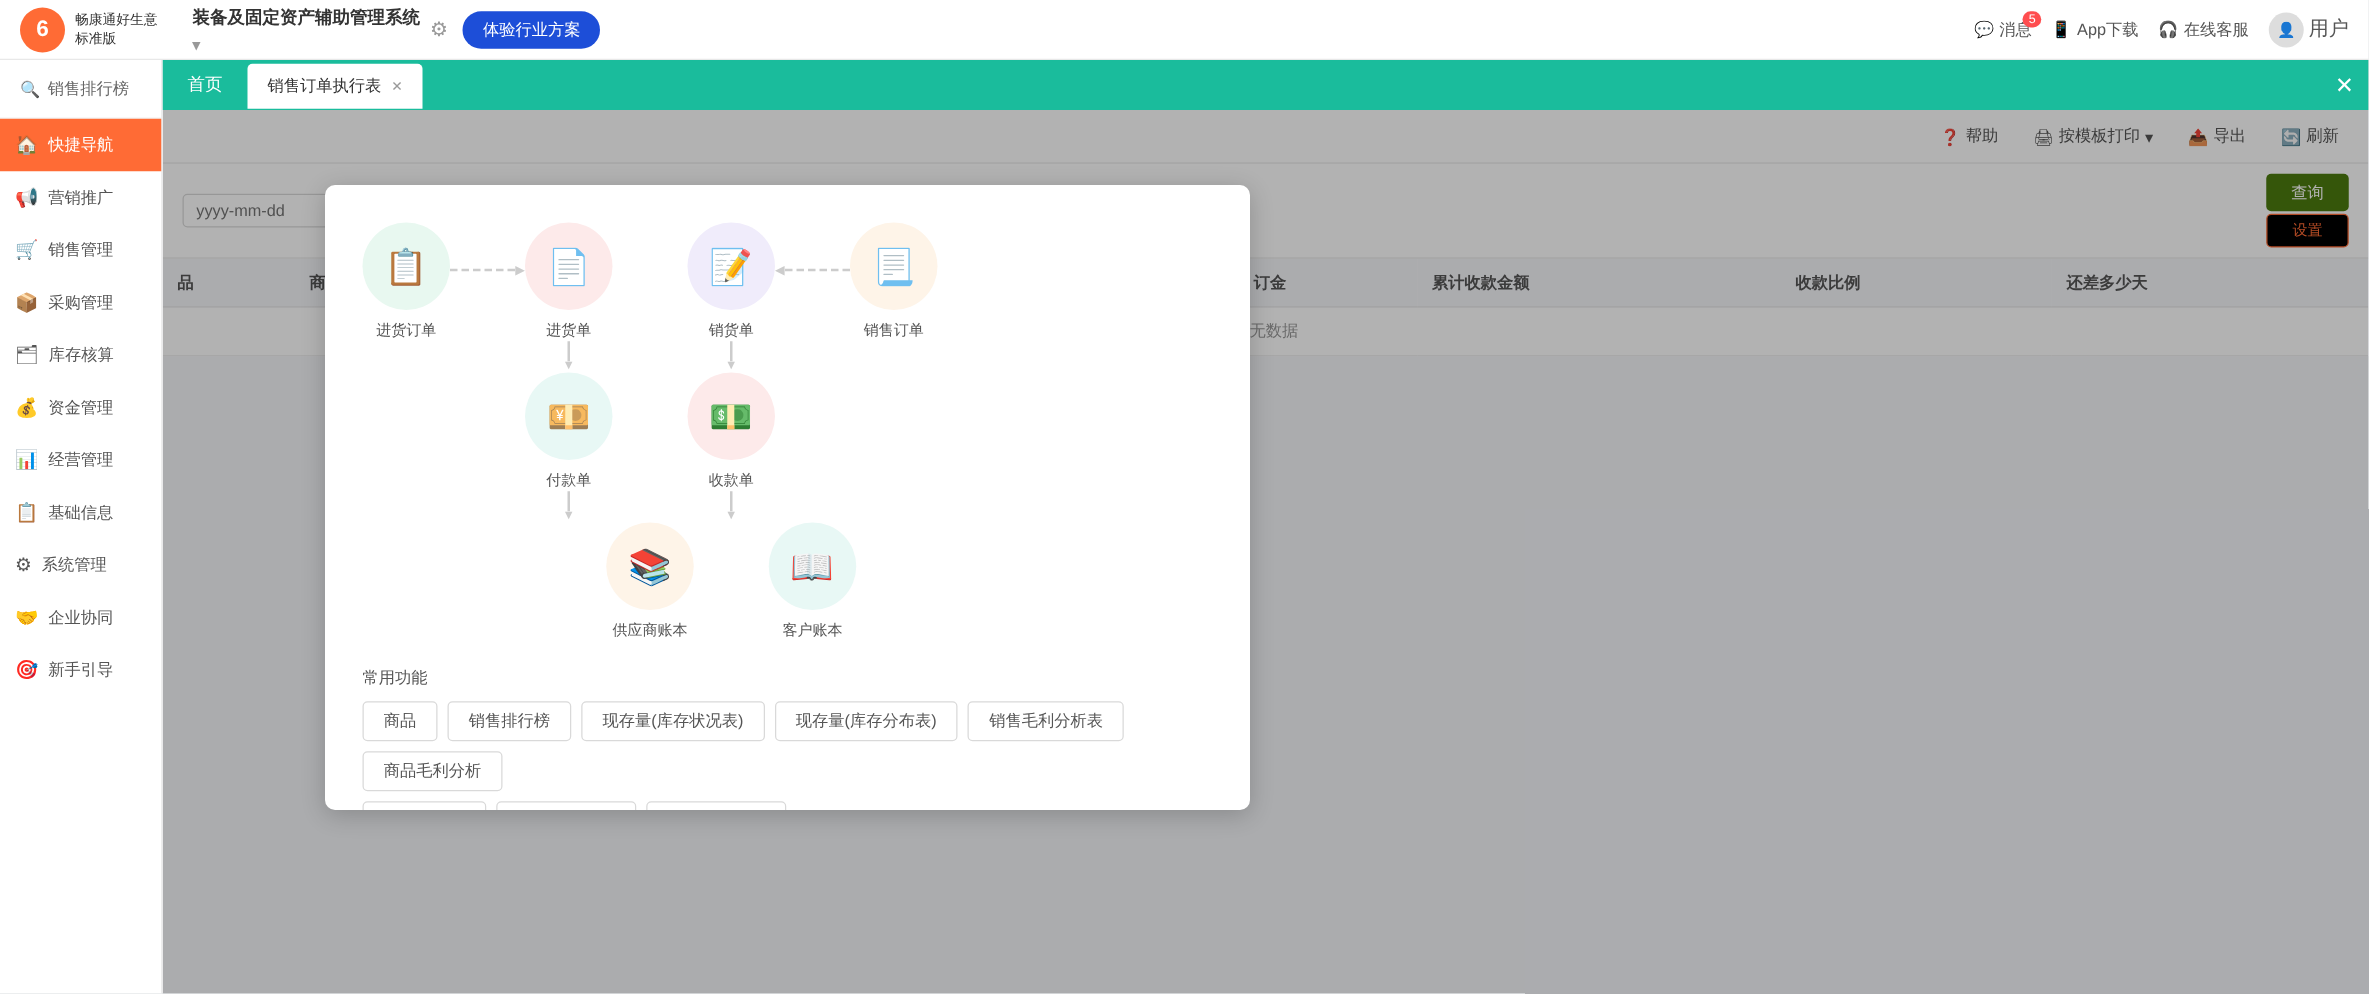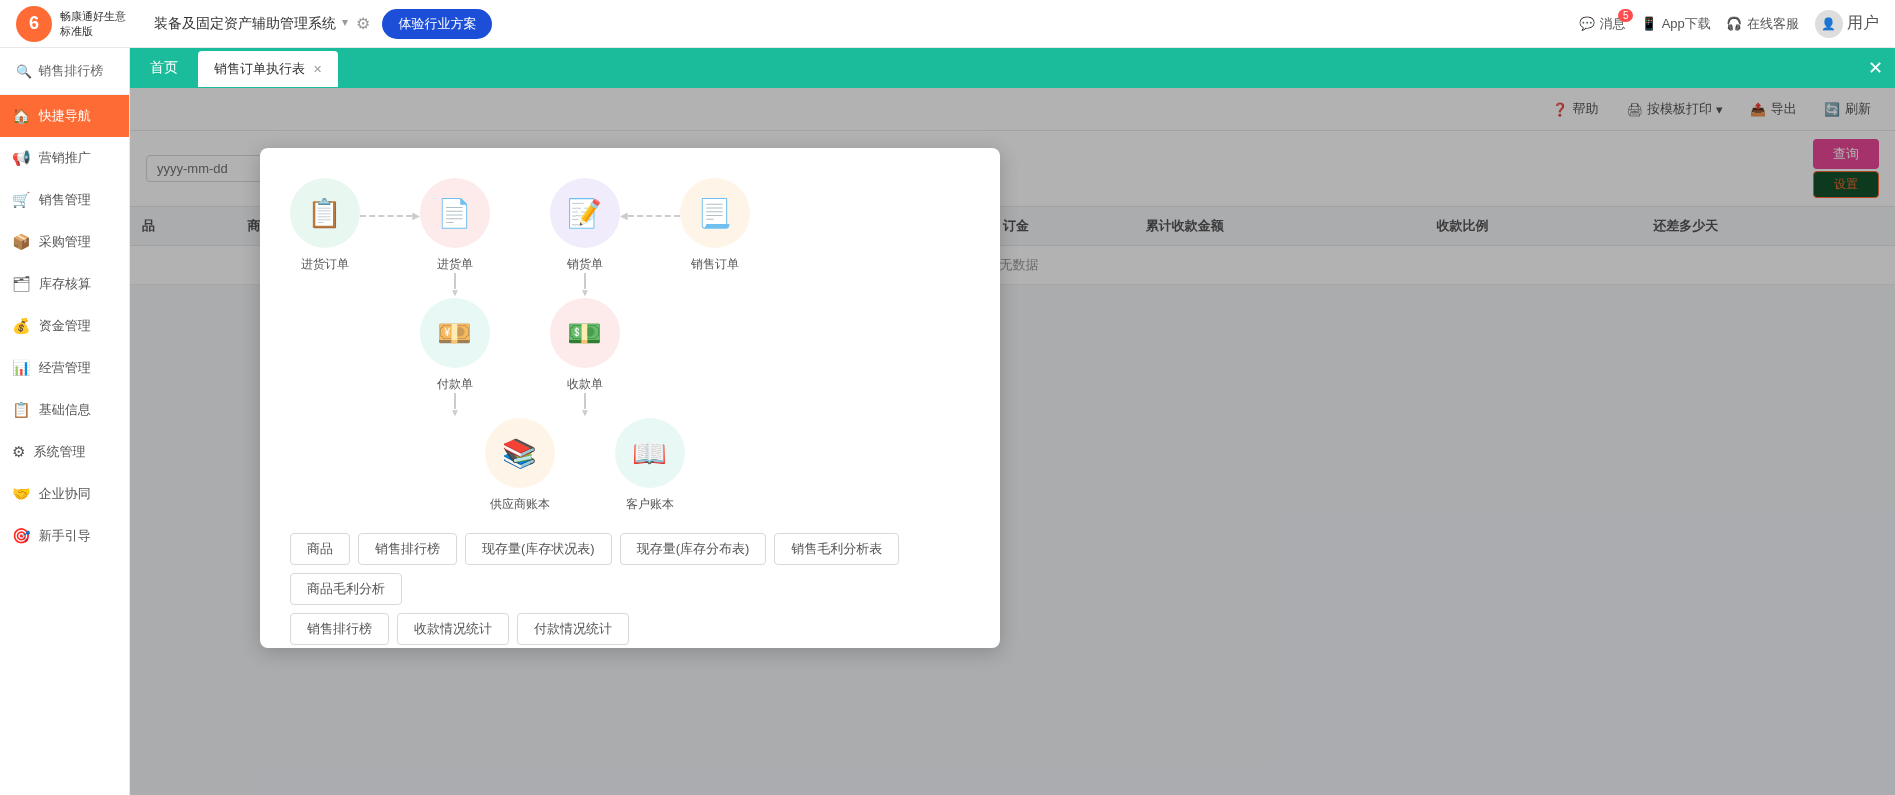--- a/index.html
+++ b/index.html
@@ -11,21 +11,21 @@
     .main-area { display: flex; flex: 1; overflow: hidden; }
     .sidebar { width: 130px; background: #fff; display: flex; flex-direction: column; border-right: 1px solid #e8e8e8; flex-shrink: 0; }
     .content-area { flex: 1; display: flex; flex-direction: column; overflow: hidden; }
     .tab-bar { background: #1abc9c; display: flex; align-items: center; height: 40px; padding: 0 0; flex-shrink: 0; }
     .page-body { flex: 1; background: #f5f6fa; position: relative; overflow: hidden; }
 
     
     .logo-area { display: flex; align-items: center; gap: 8px; min-width: 130px; }
     .logo-icon { width: 36px; height: 36px; background: #ff6b35; border-radius: 50%; display: flex; align-items: center; justify-content: center; color: #fff; font-size: 18px; font-weight: bold; }
     .logo-text { font-size: 11px; color: #333; line-height: 1.3; }
-    .system-title { display: flex; align-items: flex-start; gap: 6px; margin-left: 8px; font-size: 14px; color: #333; font-weight: 400; }
+    .system-title { display: flex; align-items: flex-start; gap: 6px; margin-left: 8px; font-size: 14px; color: #333; font-weight: 700; flex-direction: column; }
     .system-title .arrow-icon { color: #999; font-size: 12px; }
     .gear-icon { color: #999; font-size: 16px; margin-left: 8px; cursor: pointer; }
     .experience-btn { background: #1d4ed8; color: #fff; border: none; border-radius: 16px; padding: 6px 16px; font-size: 13px; cursor: pointer; margin-left: 12px; font-family: Liberation Serif, serif; }
     .top-bar-right { display: flex; align-items: center; gap: 16px; margin-left: auto; }
     .top-bar-item { display: flex; align-items: center; gap: 4px; color: #555; font-size: 13px; cursor: pointer; position: relative; }
     .badge { background: #ff4d4f; color: #fff; border-radius: 8px; font-size: 10px; padding: 1px 5px; position: absolute; top: -6px; right: -8px; }
     .avatar { width: 28px; height: 28px; border-radius: 50%; background: #ddd; display: flex; align-items: center; justify-content: center; font-size: 12px; color: #666; }
 
     
     .sidebar-header { padding: 10px 8px; border-bottom: 1px solid #f0f0f0; }
@@ -36,22 +36,22 @@
 
     
     .tab-home { background: transparent; color: #fff; padding: 0 20px; height: 40px; display: flex; align-items: center; font-size: 14px; cursor: pointer; }
     .tab-item { background: #fff; color: #333; padding: 0 16px; height: 36px; margin-top: 2px; display: flex; align-items: center; font-size: 13px; cursor: pointer; border-radius: 4px 4px 0 0; gap: 8px; }
     .tab-close { color: #999; font-size: 11px; cursor: pointer; }
     .tab-close-all { margin-left: auto; margin-right: 12px; color: #fff; font-size: 18px; cursor: pointer; }
 
     
     .content-toolbar { background: #fff; padding: 8px 16px; display: flex; align-items: center; gap: 12px; border-bottom: 1px solid #e8e8e8; flex-shrink: 0; }
     .toolbar-btn { display: flex; align-items: center; gap: 4px; color: #555; font-size: 13px; cursor: pointer; padding: 4px 8px; }
-    .query-btn { background: #ec4899; color: #fff; border: none; border-radius: 4px; padding: 6px 20px; font-size: 13px; cursor: pointer; text-align: right; }
-    .set-btn { background: #14532d; color: #ff6b35; border: 1px solid #ff6b35; border-radius: 4px; padding: 4px 12px; font-size: 12px; cursor: pointer; }
+    .query-btn { background: #4d7c0f; color: #fff; border: none; border-radius: 4px; padding: 6px 20px; font-size: 13px; cursor: pointer; text-align: right; }
+    .set-btn { background: #000000; color: #ff6b35; border: 1px solid #ff6b35; border-radius: 4px; padding: 4px 12px; font-size: 12px; cursor: pointer; }
     .date-input { border: 1px solid #d9d9d9; border-radius: 4px; padding: 5px 10px; font-size: 13px; color: #bbb; width: 130px; }
     .status-select { border: 1px solid #d9d9d9; border-radius: 4px; padding: 5px 10px; font-size: 13px; color: #333; width: 150px; }
     .more-conditions { color: #1abc9c; font-size: 13px; cursor: pointer; }
 
     
     .table-area { flex: 1; overflow: auto; background: #fff; }
     .data-table { width: 100%; border-collapse: collapse; }
     .data-table th { background: #f5f6fa; padding: 10px 12px; text-align: left; font-size: 13px; color: #555; border-bottom: 1px solid #e8e8e8; white-space: nowrap; }
     .data-table td { padding: 10px 12px; border-bottom: 1px solid #f0f0f0; font-size: 13px; }
     .no-data { text-align: center; padding: 40px; color: #999; font-size: 14px; }
@@ -373,20 +373,21 @@
                       <div class="flow-circle teal">
                         <span style="font-size:28px">📖</span>
                       </div>
                       <span class="flow-label">客户账本</span>
                     </div>
                   </div>
                 </div>
               </div>
 
               <div class="common-functions">
+                <div class="common-title">常用功能</div>
                 <div class="function-row">
                   <button class="function-btn">商品</button>
                   <button class="function-btn">销售排行榜</button>
                   <button class="function-btn">现存量(库存状况表)</button>
                   <button class="function-btn">现存量(库存分布表)</button>
                   <button class="function-btn">销售毛利分析表</button>
                   <button class="function-btn">商品毛利分析</button>
                 </div>
                 <div class="function-row">
                   <button class="function-btn">销售排行榜</button>

